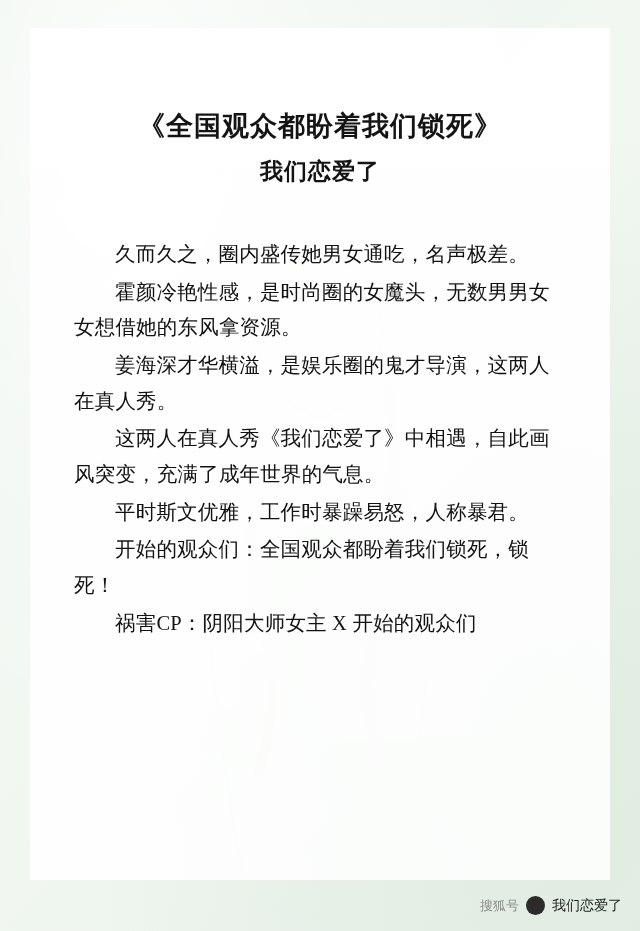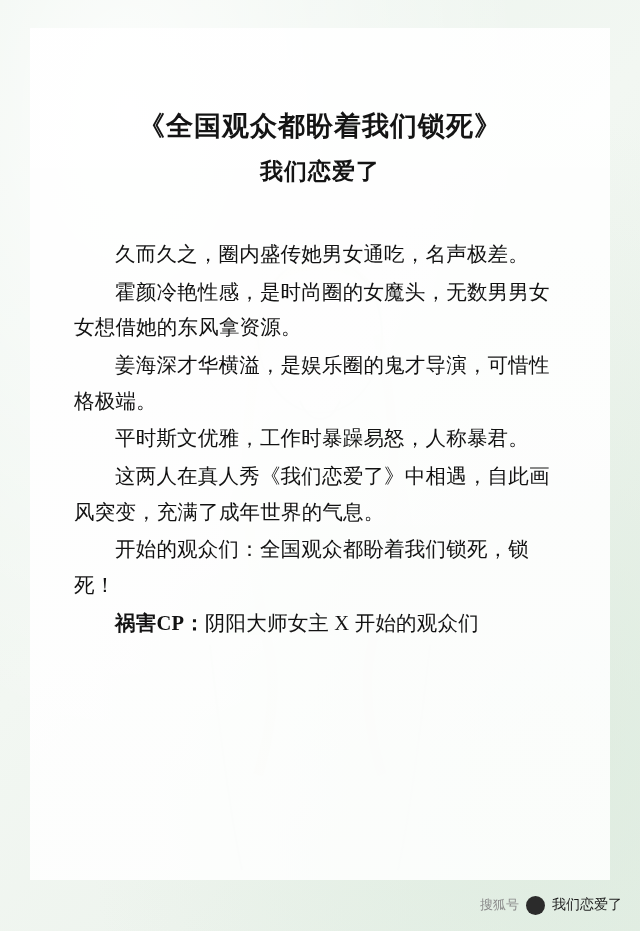--- a/index.html
+++ b/index.html
@@ -95,29 +95,29 @@
   }
   .para {
     font-size: 20.5px;
     color: #121212;
     line-height: 1.74;
     margin: 0 0 2px 0;
     text-indent: 2em;
     letter-spacing: 0.2px;
   }
   .para .lead {
-    font-weight: bold;
+    font-weight: normal;
   }
 
   .footer {
     position: absolute;
     right: 18px;
     bottom: 16px;
     display: flex;
-    align-items: flex-start;
+    align-items: center;
     gap: 7px;
     z-index: 5;
     margin-left: 11px;
   }
   .footer-label {
     font-family: "Liberation Sans", sans-serif;
     font-size: 13px;
     color: #8a8a8a;
   }
   .avatar {
@@ -155,23 +155,23 @@
     <div class="content">
 
       <div class="title-block">
         <h1 class="doc-title">《全国观众都盼着我们锁死》</h1>
         <div class="doc-author">我们恋爱了</div>
       </div>
 
       <div class="body-text">
         <p class="para">久而久之，圈内盛传她男女通吃，名声极差。</p>
         <p class="para">霍颜冷艳性感，是时尚圈的女魔头，无数男男女女想借她的东风拿资源。</p>
-        <p class="para">姜海深才华横溢，是娱乐圈的鬼才导演，可惜性格极端。</p>
+        <p class="para">姜海深才华横溢，是娱乐圈的鬼才导演，这两人在真人秀。</p>
+        <p class="para">这两人在真人秀《我们恋爱了》中相遇，自此画风突变，充满了成年世界的气息。</p>
         <p class="para">平时斯文优雅，工作时暴躁易怒，人称暴君。</p>
-        <p class="para">这两人在真人秀《我们恋爱了》中相遇，自此画风突变，充满了成年世界的气息。</p>
         <p class="para">开始的观众们：全国观众都盼着我们锁死，锁死！</p>
         <p class="para">
           <span class="lead">祸害CP：</span><span>阴阳大师女主 X 开始的观众们</span>
         </p>
       </div>
 
     </div>
   </div>
 
   <div class="footer">

